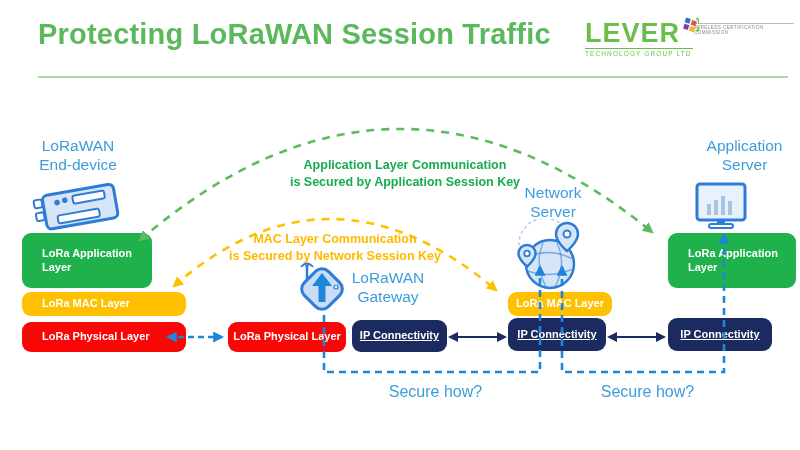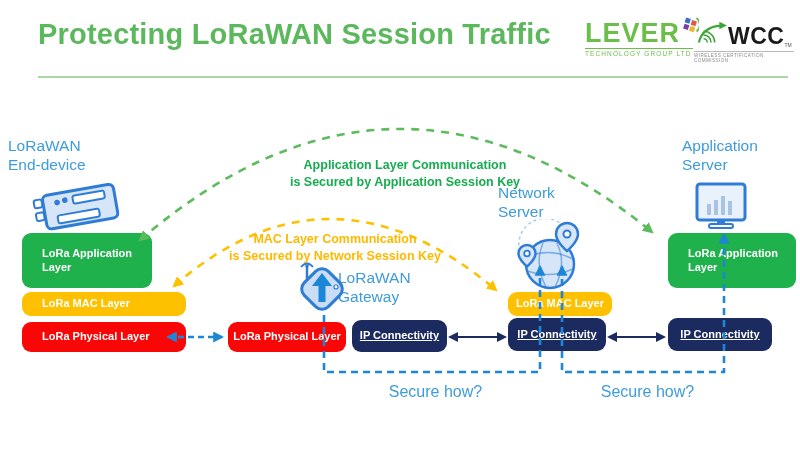--- a/index.html
+++ b/index.html
@@ -14,21 +14,21 @@
   .lever{left:540px;top:20px;width:118px;margin-left:45px;}
   .lever-name{font-size:27px;font-weight:bold;color:var(--lever-green,#6CBE4B);letter-spacing:1px;line-height:1;}
   .lever-sub{font-size:6.5px;color:var(--lever-green,#6CBE4B);letter-spacing:1.1px;border-top:1px solid var(--lever-green,#6CBE4B);padding-top:1px;margin-top:1px;width:108px;}
   .wcc{left:694px;top:20px;width:102px;}
   .wcc-row{display:flex;align-items:flex-end;}
   .wcc-name{font-size:23px;font-weight:bold;color:#1a1a1a;line-height:1;letter-spacing:.5px;}
   .wcc-tm{font-size:5px;color:#555;vertical-align:top;}
   .wcc-sub{font-size:4.6px;color:#8a8a8a;letter-spacing:.45px;border-top:1px solid #bbb;margin-top:3px;padding-top:1px;width:100px;}
 
   
-  .node-title{font-size:15.5px;color:var(--node-blue,#3E9CD9);text-align:left;line-height:1.25;}
+  .node-title{font-size:15.5px;color:var(--node-blue,#3E9CD9);text-align:center;line-height:1.25;}
 
   
   .box{border-radius:9px;color:#fff;font-size:11px;font-weight:bold;display:flex;align-items:center;z-index:2;line-height:1.25;}
   .box.left{padding-left:20px;padding-right:4px;justify-content:flex-start;text-align:left;}
   .box.ctr{justify-content:center;text-align:center;}
   .green{background:var(--box-green,#1FB14C);}
   .yellow{background:var(--box-yellow,#FFC000);}
   .red{background:var(--box-red,#F90606);}
   .navy{background:var(--box-navy,#1B2B5F);text-decoration:underline;}
 
@@ -58,31 +58,20 @@
           <rect x="3.5" y="9.5" width="5" height="5" fill="#7C3FA0"></rect>
           <rect x="9.8" y="9.8" width="5" height="5" fill="#F0B429"></rect>
         </g>
         <path d="M15.5 2 A8.5 8.5 0 0 1 15.5 15.5" fill="none" stroke="var(--lever-green,#6CBE4B)" stroke-width="1.8"></path>
       </svg>
     </div>
     <div class="lever-sub">TECHNOLOGY GROUP LTD</div>
   </div>
 
   <div class="abs wcc">
-    <div class="wcc-row">
-      <svg width="34" height="28" viewBox="0 0 36 30" class="icon">
-        <path d="M14 24 A4 4 0 0 0 10 20" fill="none" stroke="var(--wcc-green,#3EA639)" stroke-width="1.6"></path>
-        <path d="M18 24 A8 8 0 0 0 10 16" fill="none" stroke="var(--wcc-green,#3EA639)" stroke-width="1.6"></path>
-        <path d="M22 24 A12 12 0 0 0 10 12" fill="none" stroke="var(--wcc-green,#3EA639)" stroke-width="1.6"></path>
-        <path d="M5 24 Q9 7 29 6" fill="none" stroke="var(--wcc-green,#3EA639)" stroke-width="2.2"></path>
-        <polygon points="27,2 35,6 27,10" fill="var(--wcc-green,#3EA639)"></polygon>
-      </svg>
-      <span class="wcc-name">WCC</span>
-      <span class="wcc-tm">TM</span>
-    </div>
     <div class="wcc-sub">WIRELESS CERTIFICATION COMMISSION</div>
   </div>
 
   <div class="abs node-title pre" style="left:8px;top:136px;width:140px;">LoRaWAN
 End-device</div>
   <div class="abs node-title pre" style="left:338px;top:268px;width:100px;">LoRaWAN
 Gateway</div>
   <div class="abs node-title pre" style="left:498px;top:183px;width:110px;">Network
 Server</div>
   <div class="abs node-title pre" style="left:682px;top:136px;width:125px;">Application

